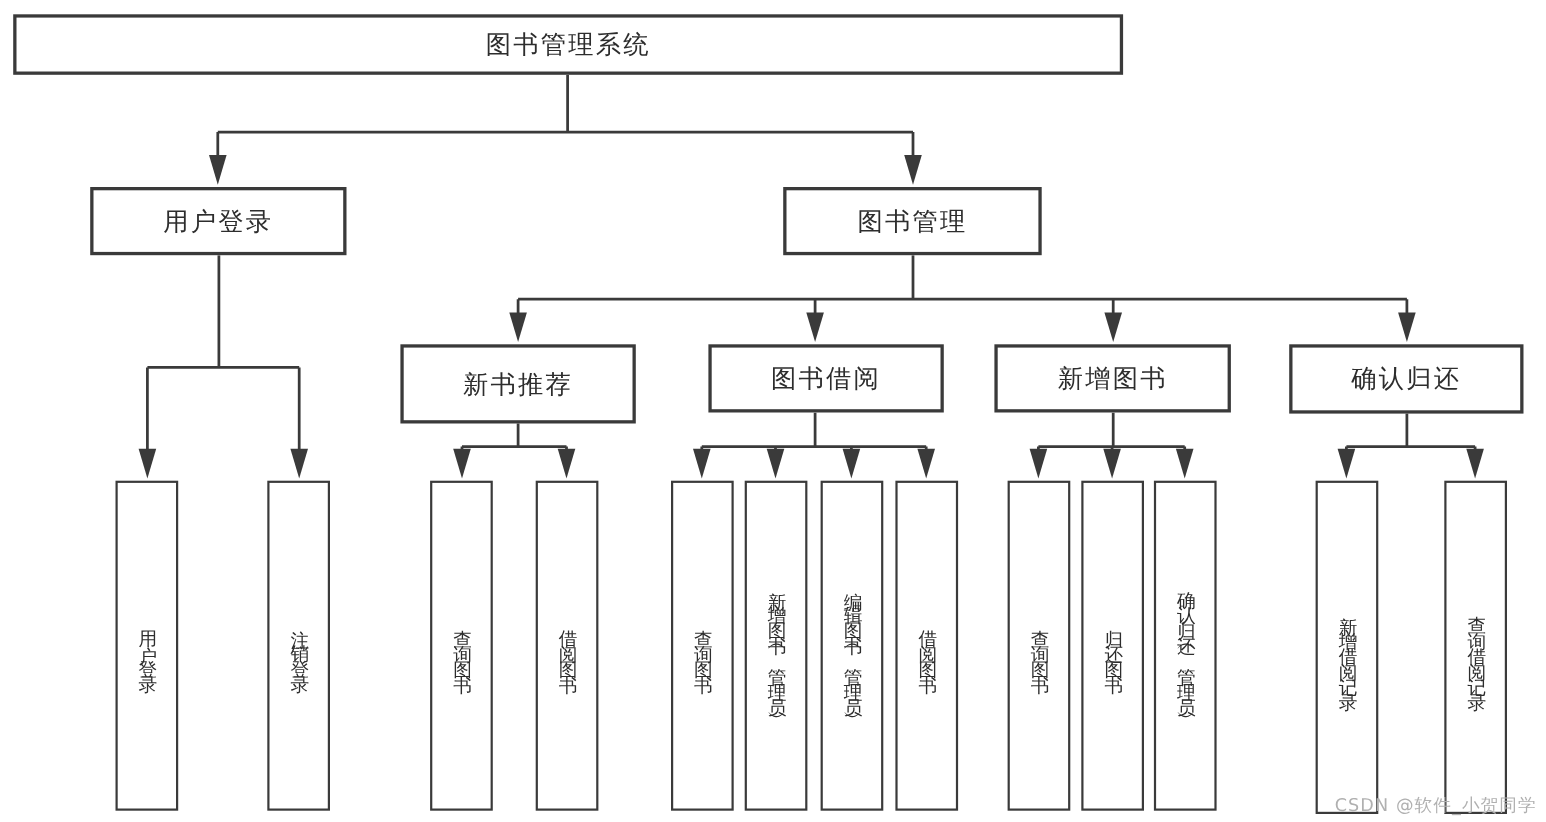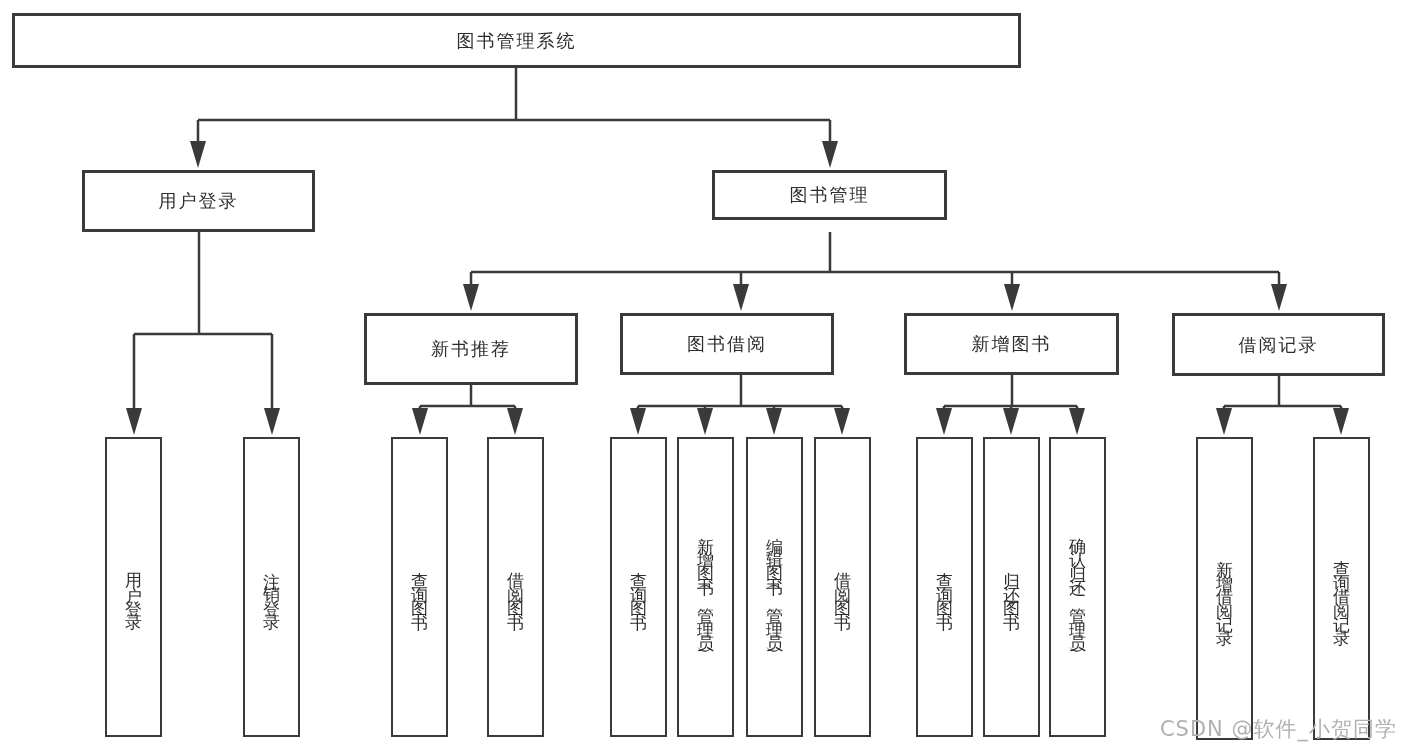--- a/index.html
+++ b/index.html
@@ -7,28 +7,28 @@
   html,body { margin:0; padding:0; background:#fff; }
   .canvas {
     position:relative; width:1405px; height:747px; background:#fff;
     font-family:"DejaVu Sans","Liberation Sans",sans-serif; overflow:hidden;
   }
   .wires { position:absolute; left:0; top:0; color:var(--line); }
   .node {
     position:absolute; background:#fff; border:3px solid var(--line);
     display:flex; align-items:center; justify-content:center; color:var(--text);
   }
-  .node.h { font-size:18px; letter-spacing:2px; }
+  .node.h { font-size:23px; letter-spacing:2px; }
   .node.leaf { border-width:2.5px; }
   .vtext {
     writing-mode:vertical-rl; text-orientation:mixed;
     font-size:17px; line-height:1; letter-spacing:14px;
   }
   .watermark {
-    position:absolute; right:8px; bottom:4px; font-size:21px;
+    position:absolute; right:8px; bottom:4px; font-size:16px;
     color:var(--watermark); letter-spacing:1px; white-space:nowrap; z-index:5;
   }
 </style>
 </head>
 <body>
 
 <div class="canvas">
 
   <svg class="wires" width="1405" height="747" viewBox="0 0 1405 747">
     <path fill="none" stroke="currentColor" stroke-width="2.5" d="M516,68 V121
@@ -75,35 +75,35 @@
     </g>
   </svg>
 
   <div class="node h" style="left:12px;top:13px;width:1009px;height:55px">
     <span>图书管理系统</span>
   </div>
 
   <div class="node h" style="left:82px;top:170px;width:233px;height:62px">
     <span>用户登录</span>
   </div>
-  <div class="node h" style="left:712px;top:170px;width:235px;height:50px">
+  <div class="node h" style="left:712px;top:170px;width:235px;height:62px">
     <span>图书管理</span>
   </div>
 
   <div class="node h" style="left:364px;top:313px;width:214px;height:72px">
     <span>新书推荐</span>
   </div>
-  <div class="node h" style="left:620px;top:313px;width:214px;height:62px">
+  <div class="node h" style="left:644px;top:313px;width:214px;height:62px">
     <span>图书借阅</span>
   </div>
   <div class="node h" style="left:904px;top:313px;width:215px;height:62px">
     <span>新增图书</span>
   </div>
   <div class="node h" style="left:1172px;top:313px;width:213px;height:63px">
-    <span>借阅记录</span>
+    <span>确认归还</span>
   </div>
 
   <div class="node leaf" style="left:105px;top:437px;width:57px;height:300px">
     <span class="vtext">用户登录</span>
   </div>
   <div class="node leaf" style="left:243px;top:437px;width:57px;height:300px">
     <span class="vtext">注销登录</span>
   </div>
 
   <div class="node leaf" style="left:391px;top:437px;width:57px;height:300px">

